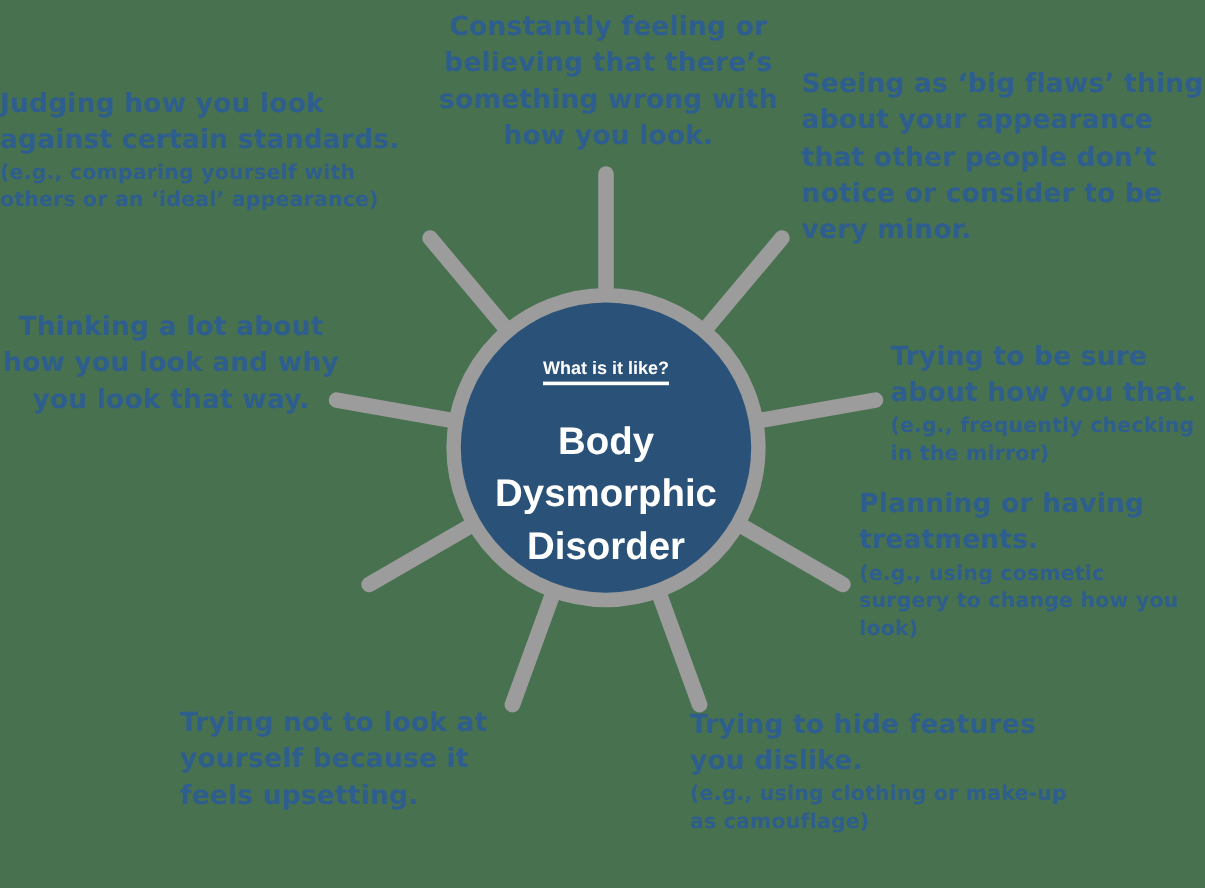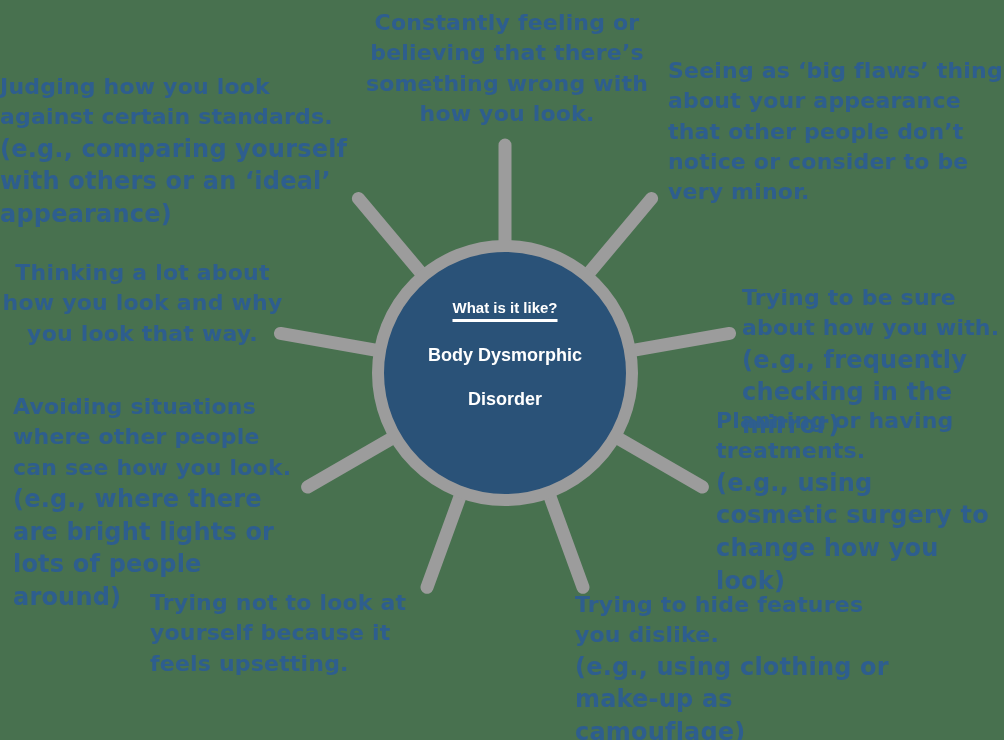--- a/index.html
+++ b/index.html
@@ -38,21 +38,21 @@
   .node{
     position:absolute;
     color:var(--node-text);
     font-weight:bold;
     font-size:22px;
     line-height:1.38;
     letter-spacing:0.2px;
   }
   .node .sub{
     display:block;
-    font-size:24px;
+    font-size:17px;
     line-height:1.36;
   }
   .align-c{text-align:center;}
   .align-l{text-align:left;}
   .align-r{}
   .center-text{
     position:absolute;
     left:355px;
     top:299px;
     width:300px;
@@ -63,24 +63,24 @@
   .center-heading{
     display:inline-block;
     font-size:15px;
     font-weight:bold;
     text-decoration:underline;
     text-decoration-thickness:3px;
     text-underline-offset:6px;
     margin-bottom:13px;
   }
   .center-title{
-    font-size:18px;
+    font-size:32px;
     font-weight:bold;
     line-height:44px;
-    margin:4px auto;
+    margin:16px auto;
     width:229px;
   }
   
   .n-top        {left:352px; top:8px;   width:310px;text-align:center;}
   .n-top-left   {left:0px;   top:72px;  width:350px;}
   .n-top-right  {left:668px; top:56px;  width:350px;}
   .n-left-upper {left:0px;   top:258px; width:285px;}
   .n-right-upper{left:742px; top:283px; width:270px;}
   .n-left-lower {left:13px;  top:392px; width:285px;}
   .n-right-lower{left:716px; top:406px; width:280px;}
@@ -121,28 +121,24 @@
 
   <div class="node n-top-right align-l">
     <span class="main">Seeing as ‘big flaws’ things about your appearance that other people don’t notice or consider to be very minor.</span>
   </div>
 
   <div class="node n-left-upper align-c">
     <span class="main">Thinking a lot about how you look and why you look that way.</span>
   </div>
 
   <div class="node n-right-upper align-l">
-    <span class="main">Trying to be sure about how you with.</span>
+    <span class="main">Trying to be sure about how you that.</span>
     <span class="sub">(e.g., frequently checking in the mirror)</span>
   </div>
 
-  <div class="node n-left-lower align-r">
-    <span class="main">Avoiding situations where other people can see how you look.</span>
-    <span class="sub">(e.g., where there are bright lights or lots of people around)</span>
-  </div>
 
   <div class="node n-right-lower align-l">
     <span class="main">Planning or having treatments.</span>
     <span class="sub">(e.g., using cosmetic surgery to change how you look)</span>
   </div>
 
   <div class="node n-bottom-left align-r">
     <span class="main">Trying not to look at yourself because it feels upsetting.</span>
   </div>
 

